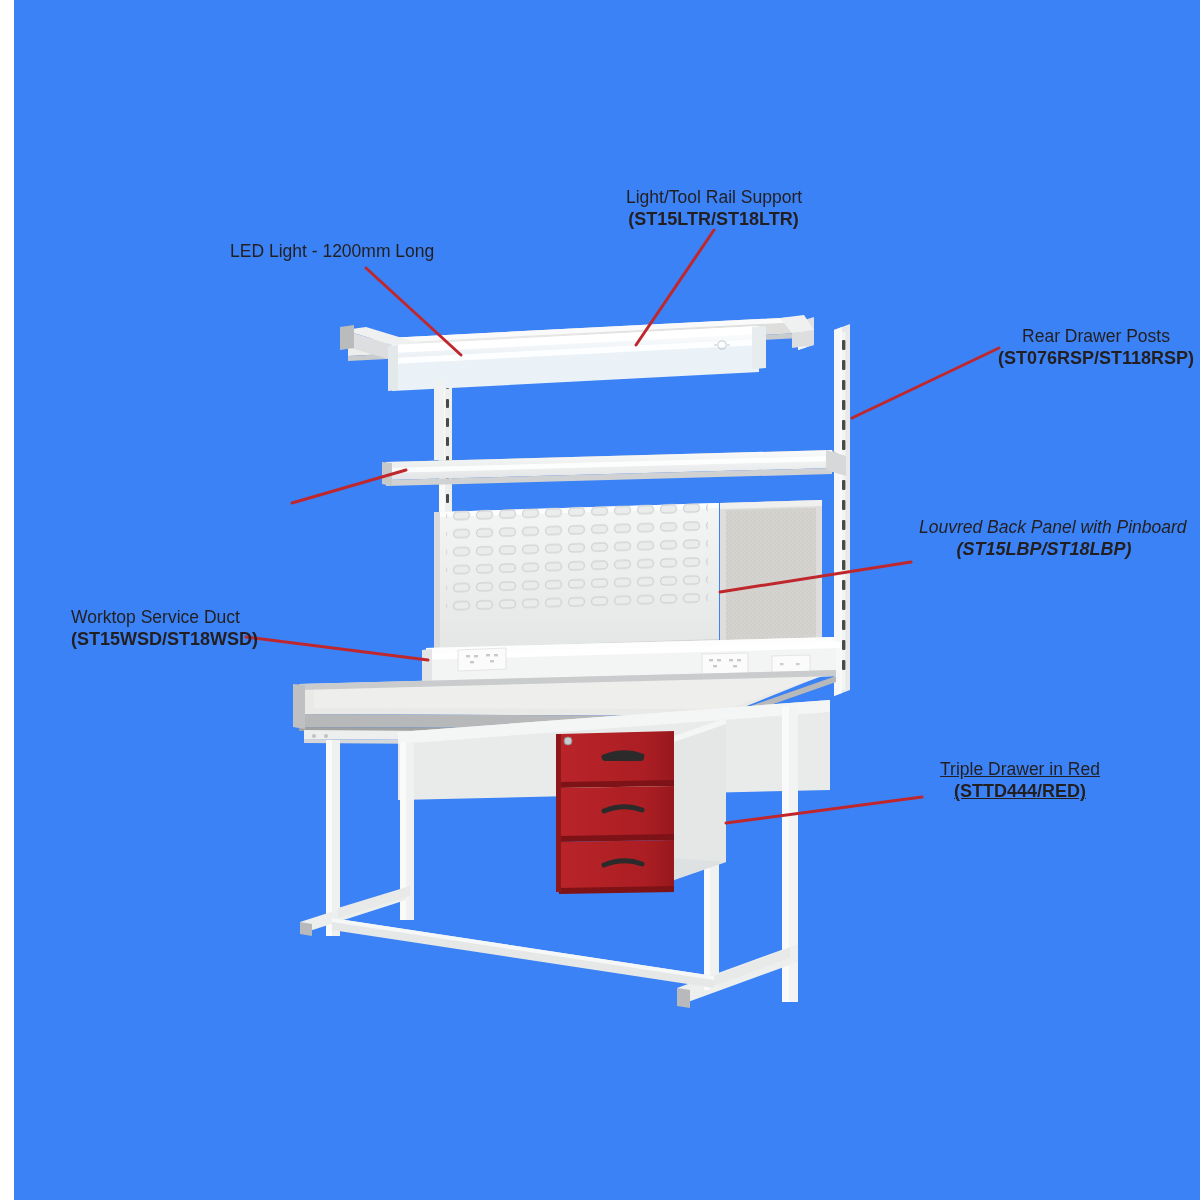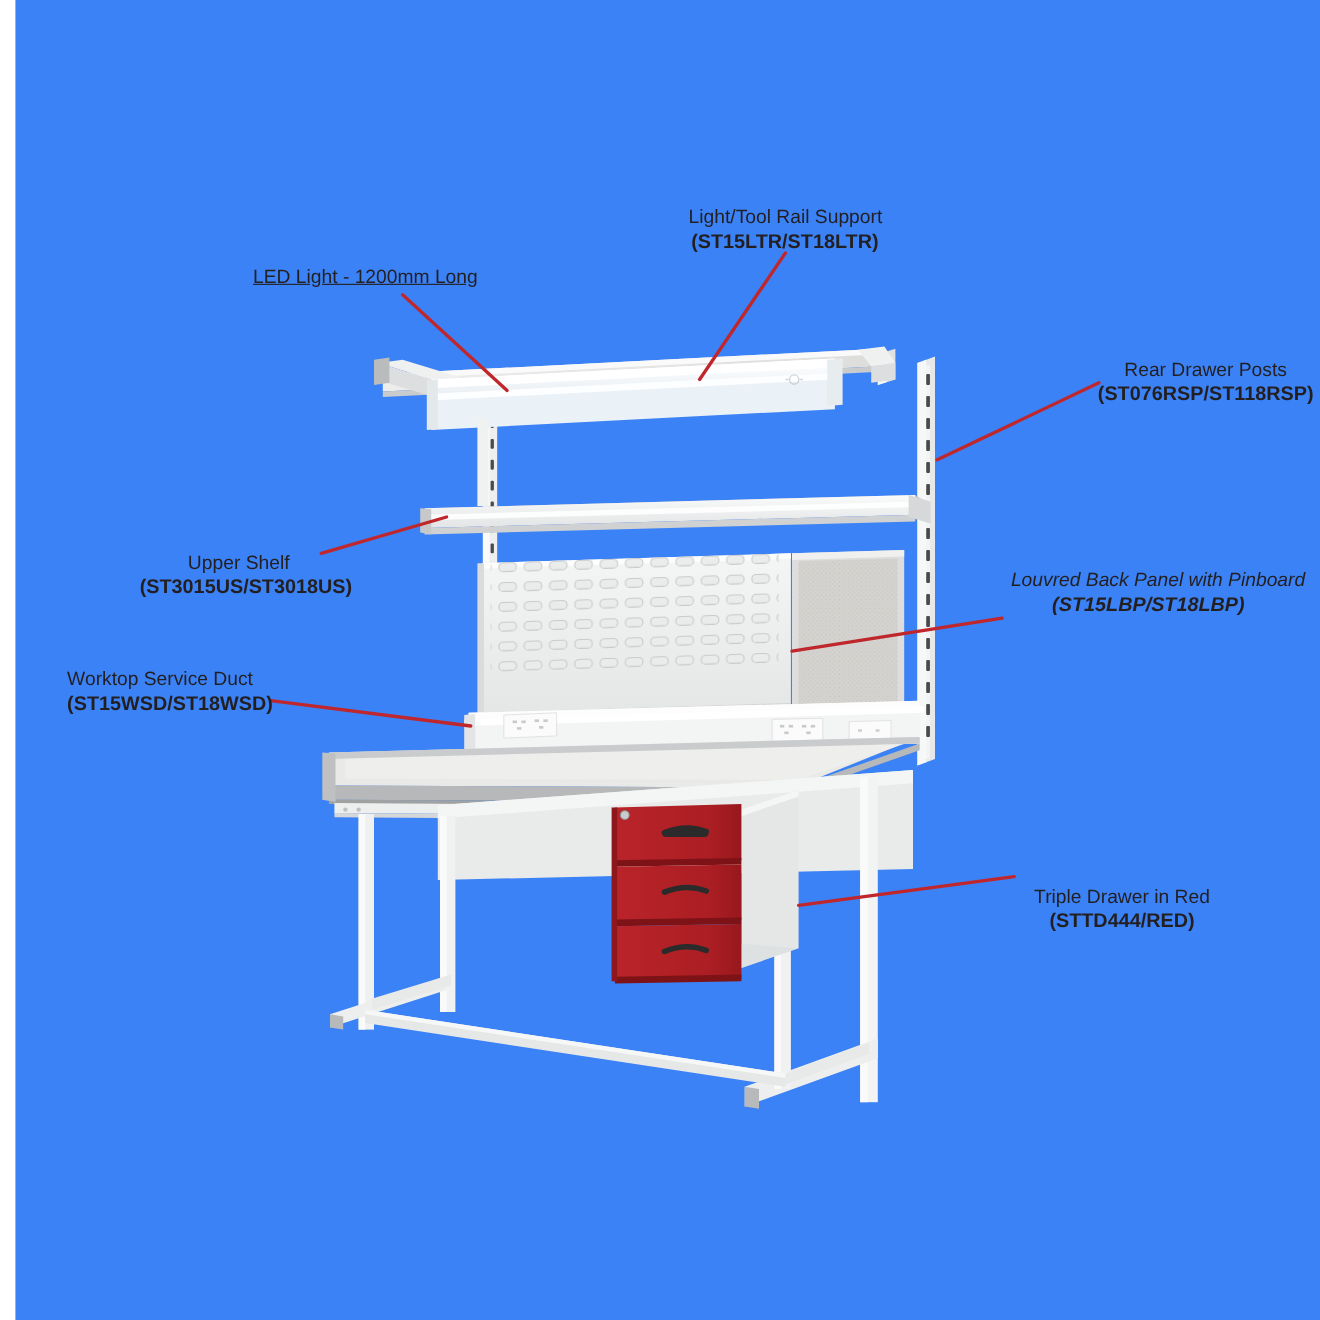--- a/index.html
+++ b/index.html
@@ -301,43 +301,39 @@
         <line x1="232" y1="637" x2="414" y2="660"></line>
         <line x1="908" y1="797" x2="712" y2="823"></line>
       </g>
   </svg>
 
   <div class="callout" style="left:612px;top:186px;width:175px;">
     <div class="l1">Light/Tool Rail Support</div>
     <div class="l2">(ST15LTR/ST18LTR)</div>
   </div>
 
-  <div class="callout" style="left:216px;top:240px;width:192px;text-decoration:underline;">
+  <div class="callout" style="left:216px;top:240px;width:192px;">
     <div class="l1">LED Light - 1200mm Long</div>
     <div class="l2"></div>
   </div>
 
   <div class="callout" style="left:984px;top:325px;width:196px;">
     <div class="l1">Rear Drawer Posts</div>
     <div class="l2">(ST076RSP/ST118RSP)</div>
   </div>
 
-  <div class="callout" style="left:113px;top:500px;width:180px;">
-    <div class="l1">Upper Shelf</div>
-    <div class="l2">(ST3015US/ST3018US)</div>
-  </div>
 
   <div class="callout" style="left:905px;top:516px;width:250px;font-style:italic;">
     <div class="l1">Louvred Back Panel with Pinboard</div>
     <div class="l2">(ST15LBP/ST18LBP)</div>
   </div>
 
-  <div class="callout" style="left:47px;top:606px;width:166px;">
+  <div class="callout" style="left:57px;top:606px;width:166px;">
     <div class="l1">Worktop Service Duct</div>
     <div class="l2">(ST15WSD/ST18WSD)</div>
   </div>
 
-  <div class="callout" style="left:922px;top:804px;width:168px;">
+  <div class="callout" style="left:922px;top:758px;width:168px;text-decoration:underline;">
     <div class="l1">Triple Drawer in Red</div>
     <div class="l2">(STTD444/RED)</div>
   </div>
 
 </div>
 
 </body></html>

